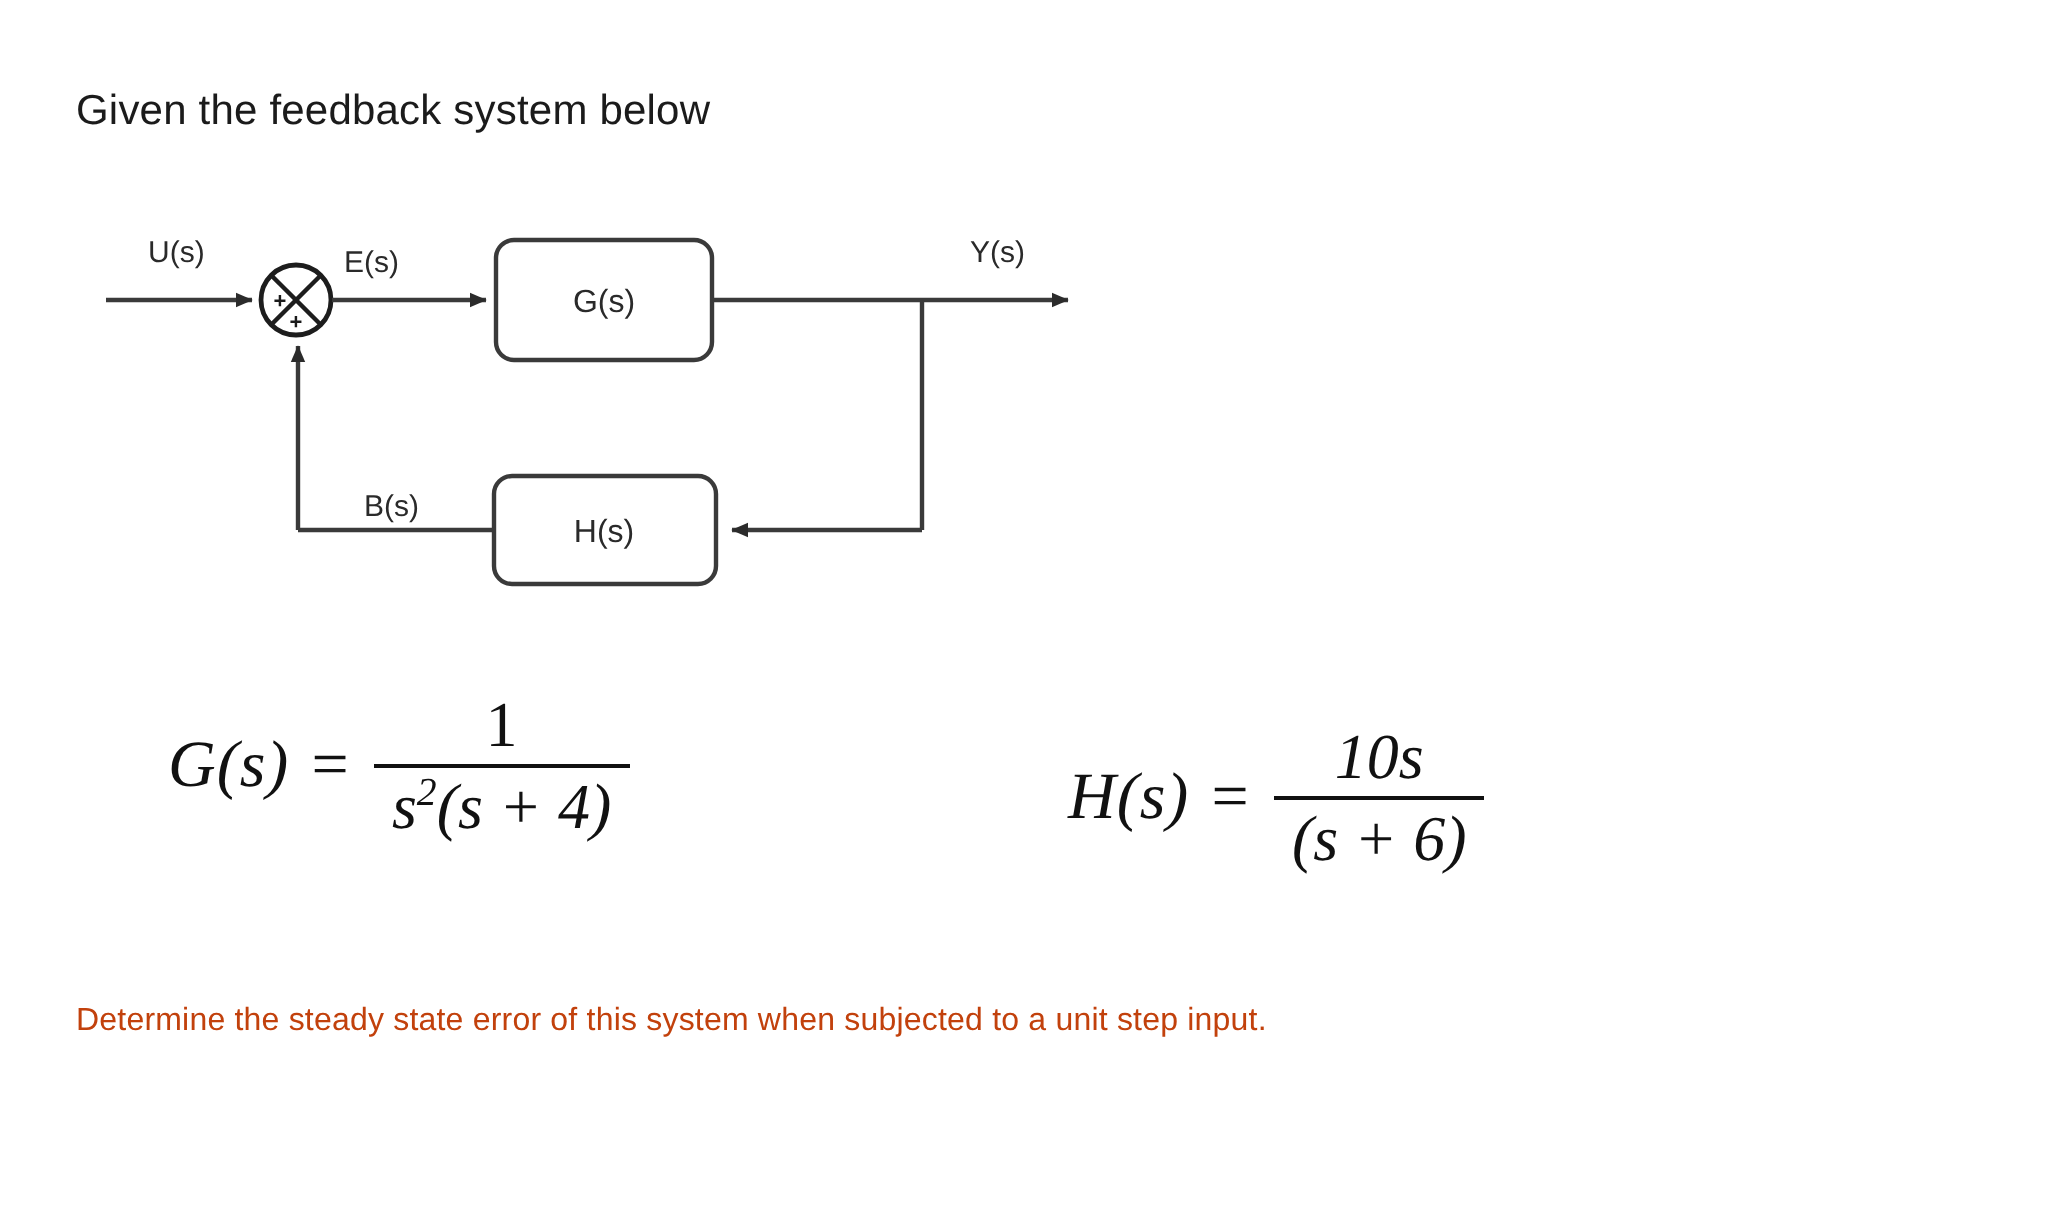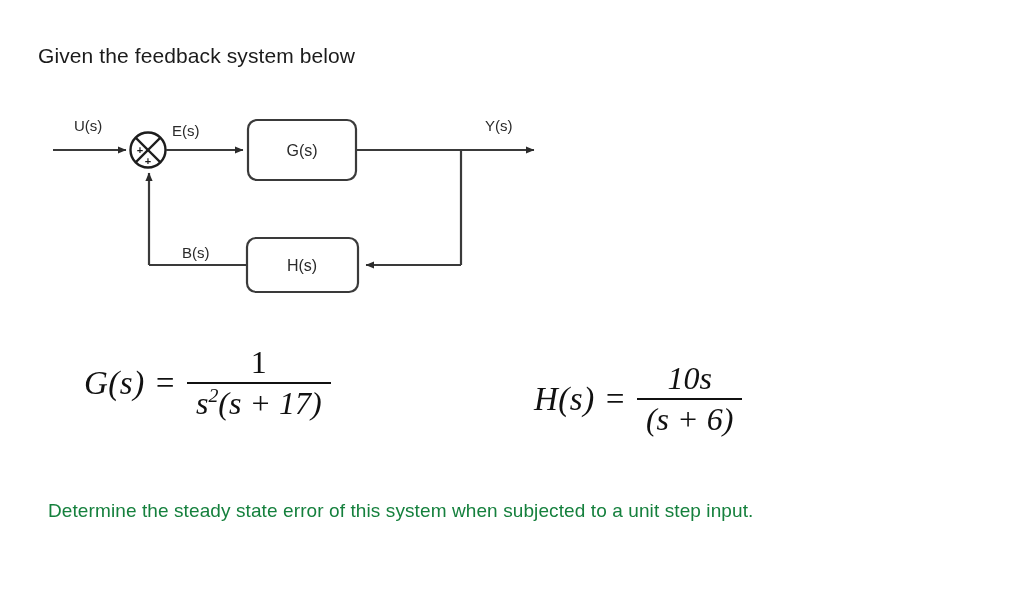--- a/index.html
+++ b/index.html
@@ -32,26 +32,26 @@
     left: 38px;
     top: 42px;
     font-size: 21px;
     line-height: 27px;
     letter-spacing: 0.1px;
     color: #1b1b1b;
     white-space: nowrap;
   }
   .prompt-bottom {
     position: absolute;
-    left: 48px;
+    left: 38px;
     top: 497px;
-    font-size: 19px;
+    font-size: 16px;
     line-height: 27px;
     letter-spacing: 0.1px;
-    color: #15803d;
+    color: #c2410c;
     white-space: nowrap;
   }
 
   
   .diagram {
     position: absolute;
     left: 0;
     top: 96px;
     width: 600px;
     height: 215px;
@@ -209,21 +209,21 @@
   </div>
 
   <div class="equations">
 
     <div class="eq eq-g">
       <span class="eq-lhs">G(s)</span>
       <span class="eq-eq">=</span>
       <span class="frac">
         <span class="num upright">1</span>
         <span class="bar"></span>
-        <span class="den"><span>s</span><sup>2</sup><span>(s + 17)</span></span>
+        <span class="den"><span>s</span><sup>2</sup><span>(s + 4)</span></span>
       </span>
     </div>
 
     <div class="eq eq-h">
       <span class="eq-lhs">H(s)</span>
       <span class="eq-eq">=</span>
       <span class="frac">
         <span class="num">10s</span>
         <span class="bar"></span>
         <span class="den">(s + 6)</span>

